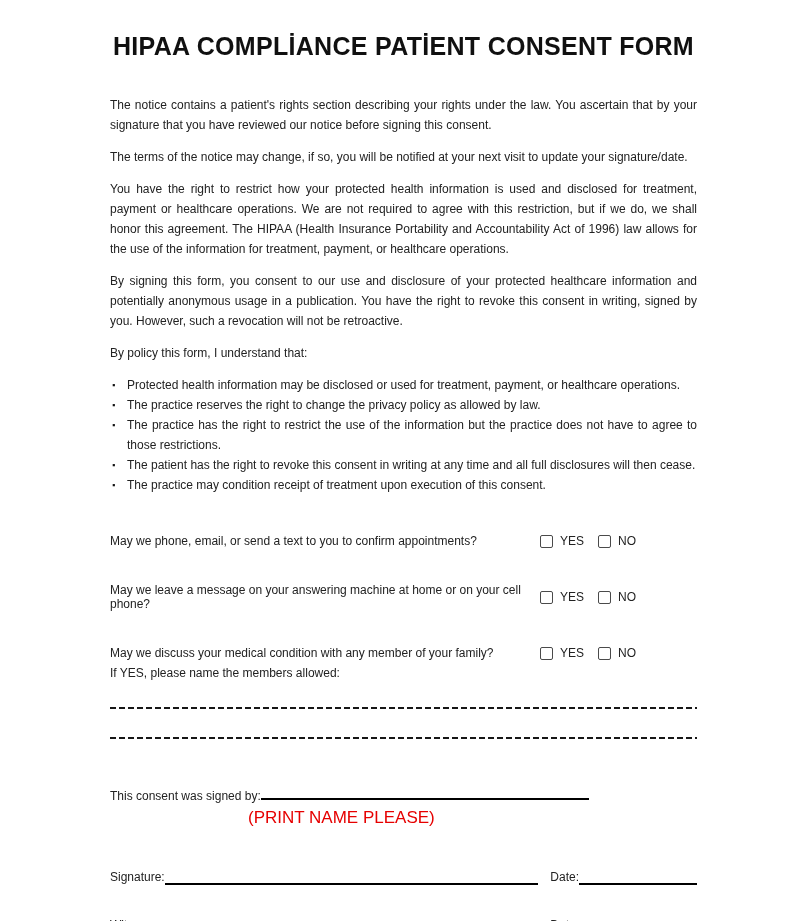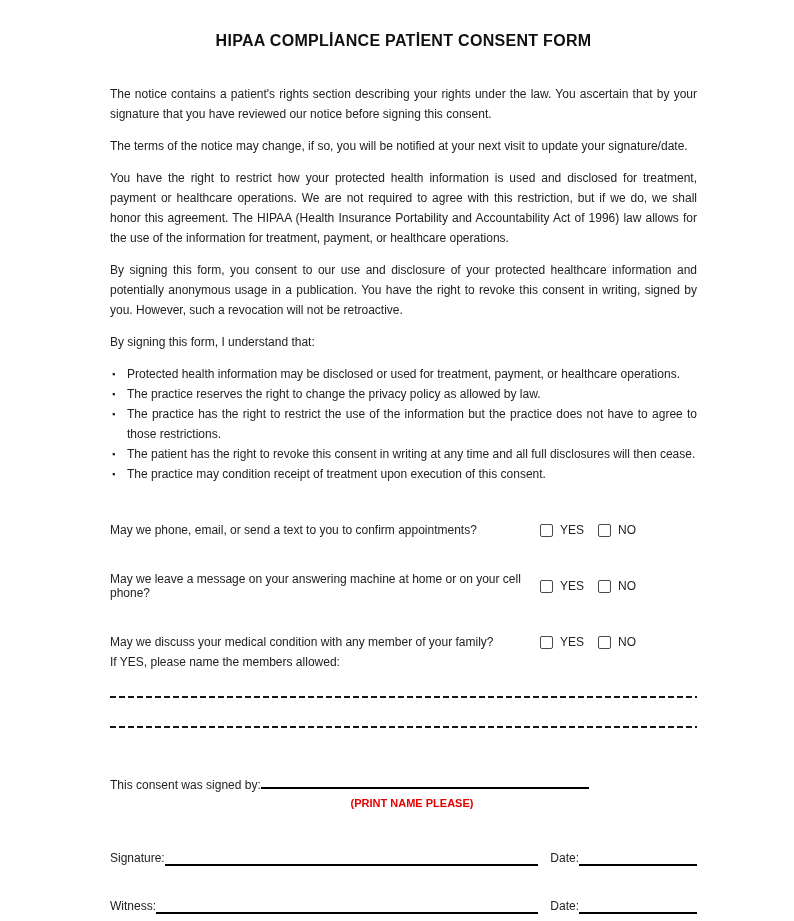--- a/index.html
+++ b/index.html
@@ -5,21 +5,21 @@
   html, body { margin:0; padding:0; background:#ffffff; }
   .page {
     width:794px; height:921px; box-sizing:border-box;
     padding:32px 97px 0 110px;
     background:#ffffff;
     font-family:"Liberation Sans", sans-serif;
     font-size:12px; color:#222222;
     position:relative; overflow:hidden;
   }
   .form-title {
-    font-size:16px; font-weight:bold; color:#101010;
+    font-size:25px; font-weight:bold; color:#101010;
     text-align:center; letter-spacing:0.3px;
     margin:0 0 34px 0;
   }
   .para {
     text-align:justify; line-height:20px; margin:0 0 12px 0;
   }
   .understand-list { list-style:none; margin:0; padding:0; }
   .understand-list li {
     position:relative; padding-left:17px;
     text-align:justify; line-height:20px;
@@ -45,21 +45,21 @@
   .dashline.first  { margin-top:24px; }
   .dashline.second { margin-top:28px; }
   .signedby-row { margin-top:50px; white-space:nowrap; }
   .sb-label { display:inline-block; }
   .sb-line {
     display:inline-block; width:328px; height:5px;
     border-bottom:2px solid #000; vertical-align:baseline;
   }
   .print-note {
     width:328px; margin:5px 0 0 138px;
-    text-align:center; font-weight:bold; font-size:11px;
+    font-weight:normal; font-size:17px;
   }
   .sig-row { display:flex; align-items:flex-end; line-height:15px; }
   .sig-row.signature { margin-top:42px; }
   .sig-row.witness   { margin-top:33px;text-align:center; }
   .sig-label { white-space:nowrap; }
   .fill-line { border-bottom:2px solid #000; height:5px; }
   .fill-line.grow { flex:1 1 auto; }
   .fill-line.date { flex:0 0 118px; }
   .date-label { white-space:nowrap; margin-left:12px; }
 </style>
@@ -68,21 +68,21 @@
 
 <div class="page">
 
   <h1 class="form-title">HIPAA COMPLİANCE PATİENT CONSENT FORM</h1>
 
   <p class="para">The notice contains a patient's rights section describing your rights under the law. You ascertain that by your signature that you have reviewed our notice before signing this consent.</p>
   <p class="para">The terms of the notice may change, if so, you will be notified at your next visit to update your signature/date.</p>
   <p class="para">You have the right to restrict how your protected health information is used and disclosed for treatment, payment or healthcare operations. We are not required to agree with this restriction, but if we do, we shall honor this agreement. The HIPAA (Health Insurance Portability and Accountability Act of 1996) law allows for the use of the information for treatment, payment, or healthcare operations.</p>
   <p class="para">By signing this form, you consent to our use and disclosure of your protected healthcare information and potentially anonymous usage in a publication. You have the right to revoke this consent in writing, signed by you. However, such a revocation will not be retroactive.</p>
 
-  <p class="para">By signing this form, I understand that:</p>
+  <p class="para">By policy this form, I understand that:</p>
 
   <ul class="understand-list">
     <li>Protected health information may be disclosed or used for treatment, payment, or healthcare operations.</li>
     <li>The practice reserves the right to change the privacy policy as allowed by law.</li>
     <li>The practice has the right to restrict the use of the information but the practice does not have to agree to those restrictions.</li>
     <li>The patient has the right to revoke this consent in writing at any time and all full disclosures will then cease.</li>
     <li>The practice may condition receipt of treatment upon execution of this consent.</li>
   </ul>
 
   <div class="questions">

